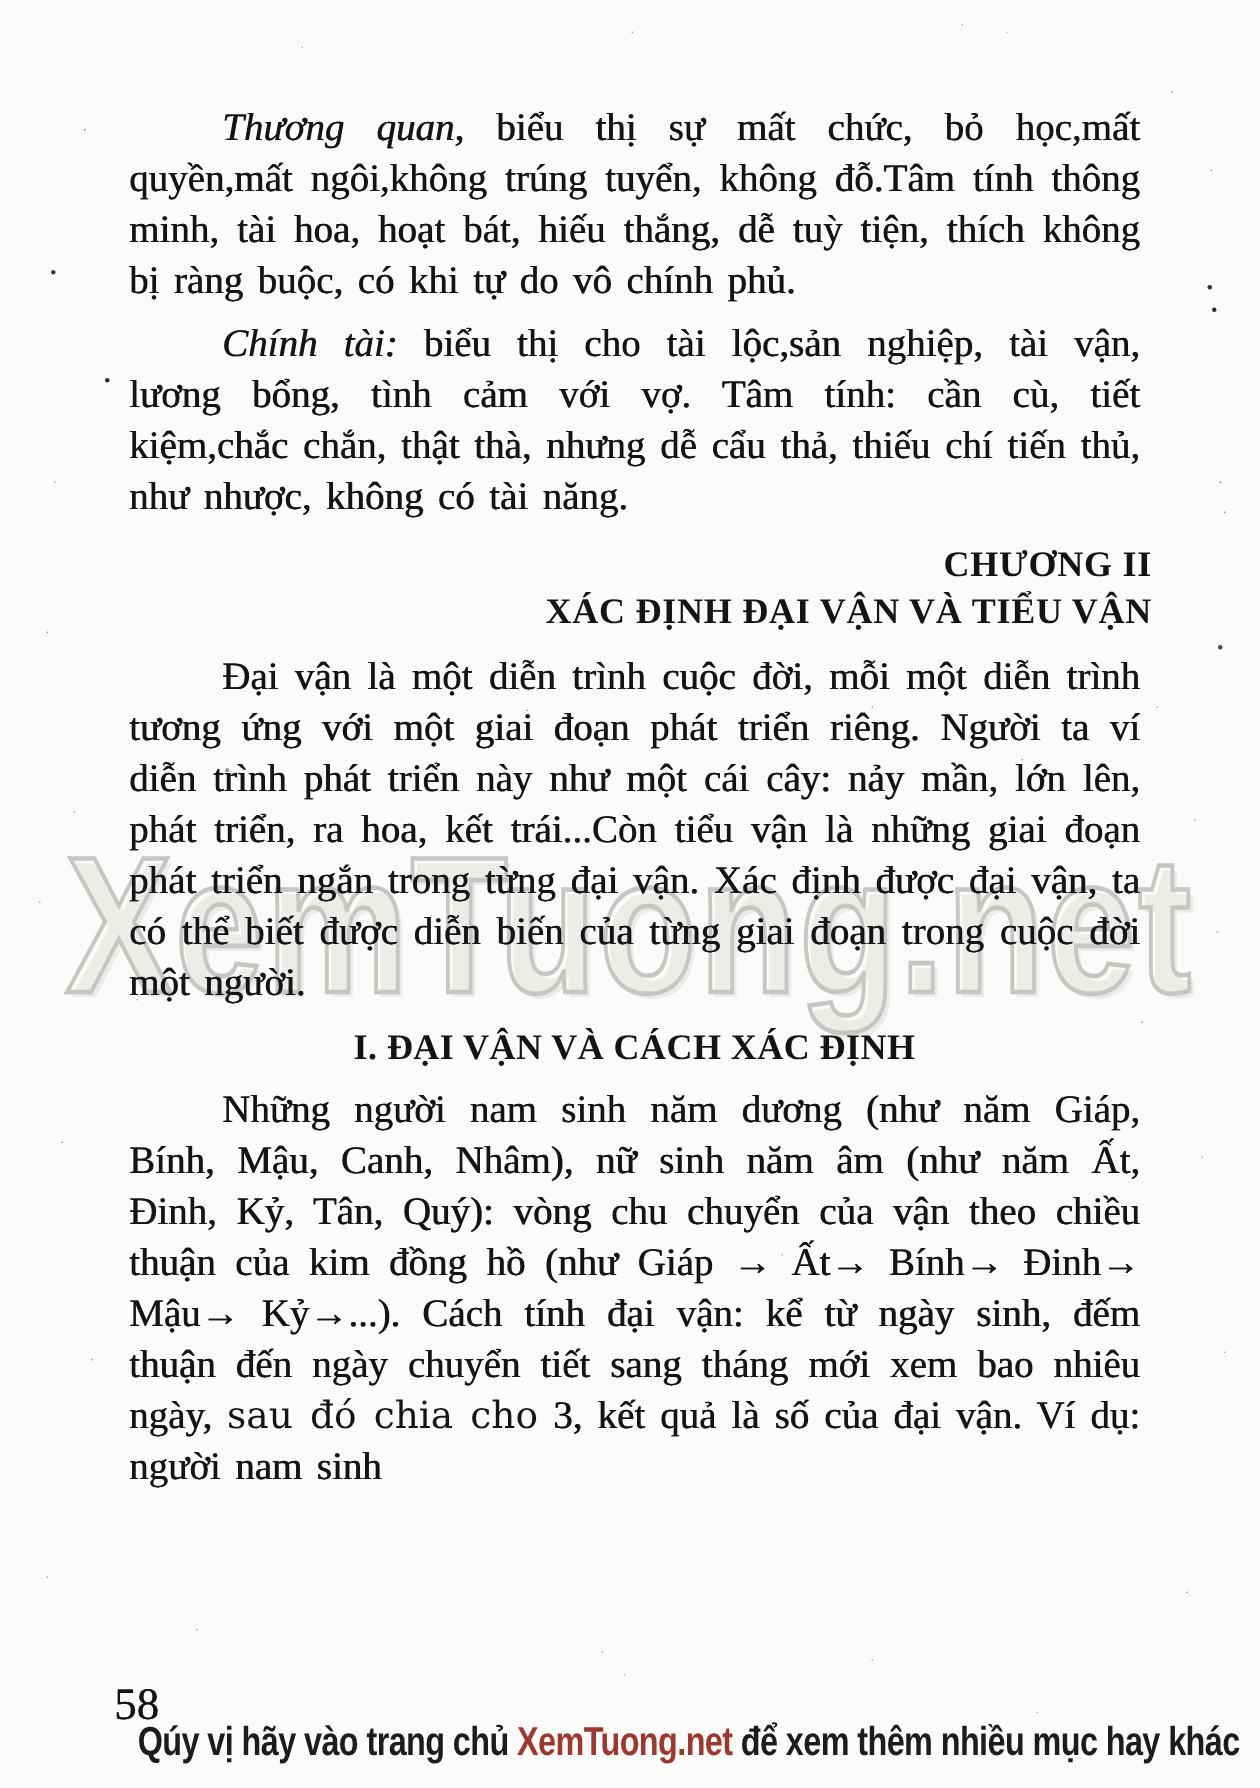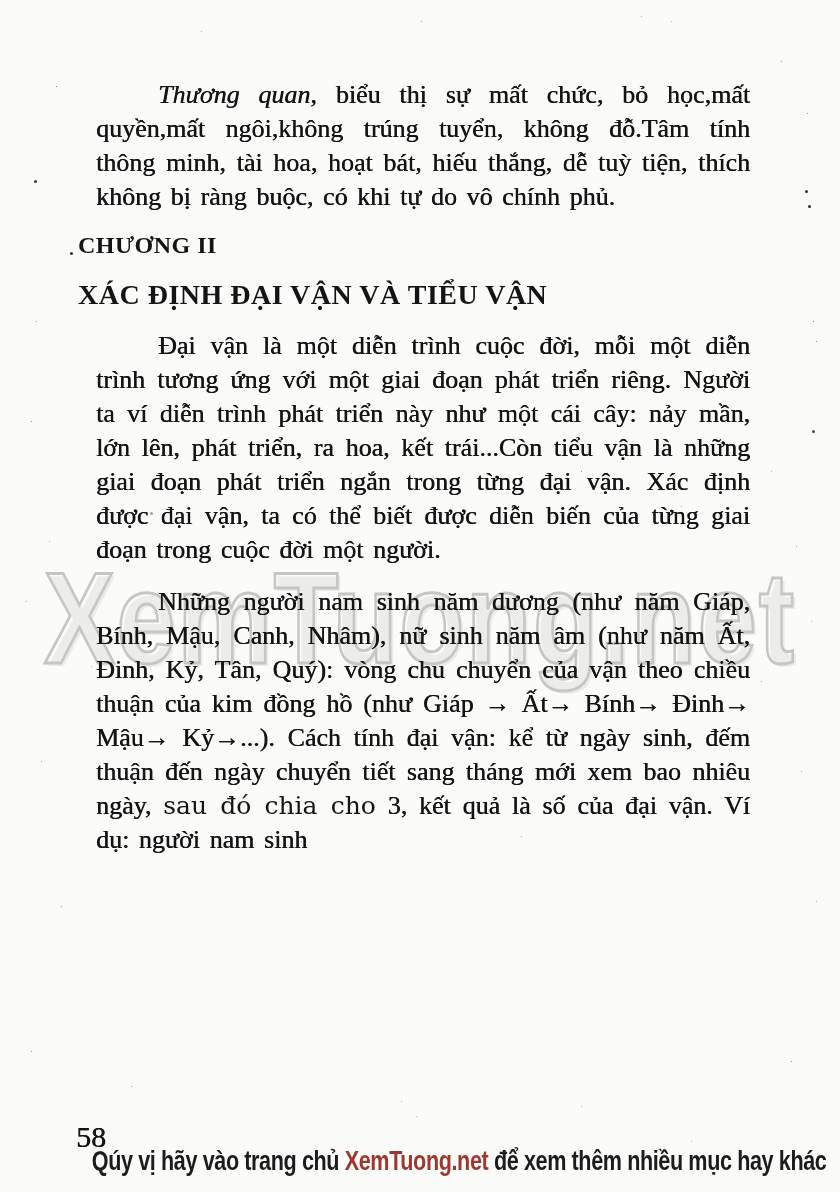--- a/index.html
+++ b/index.html
@@ -43,35 +43,35 @@
     color:rgba(255,255,255,0.08);
     -webkit-text-stroke:2.5px #c6c6c2;
     text-shadow:3px 3px 0 rgba(205,205,200,0.35);
   }
   
   .content{
     position:absolute;z-index:2;
     left:78px;top:60px;width:690px;
   }
   .para{
-    margin:18px;
+    margin:8px;
     font-size:26px;line-height:34px;
     text-align:justify;text-indent:62px;
     word-spacing:0.12em;
     text-shadow:0.4px 0 0 currentColor;
   }
   .lead{font-style:italic;}
   .alt-type{font-family:"DejaVu Serif", serif;text-shadow:none;font-size:25px;}
   .chapter-kicker{
-    margin:16px 0 20px;text-align:left;
+    margin:16px 0 4px;text-align:right;
     font-size:24px;font-weight:bold;letter-spacing:0.5px;
   }
   .chapter-title{
-    margin:2px 0 12px;text-align:left;
-    font-size:28px;font-weight:bold;letter-spacing:0.5px;
+    margin:2px 0 12px;text-align:right;
+    font-size:24px;font-weight:bold;letter-spacing:0.5px;
   }
   .section-heading{
     margin:14px 0 10px;text-align:center;
     font-size:24px;font-weight:bold;letter-spacing:0.3px;
   }
   
   .page-number{
     position:absolute;z-index:2;
     left:76px;top:1120px;
     font-size:30px;text-shadow:0.4px 0 0 currentColor;
@@ -94,28 +94,30 @@
 <body>
 
 <div class="page">
 
   <div class="watermark">XemTuong.net</div>
 
   <div class="content">
 
     <p class="para"><span class="lead">Thương quan,</span><span> biểu thị sự mất chức, bỏ học,mất quyền,mất ngôi,không trúng tuyển, không đỗ.Tâm tính thông minh, tài hoa, hoạt bát, hiếu thắng, dễ tuỳ tiện, thích không bị ràng buộc, có khi tự do vô chính phủ.</span></p>
 
+    <p class="para"><span class="lead">Chính tài:</span><span> biểu thị cho tài lộc,sản nghiệp, tài vận, lương bổng, tình cảm với vợ. Tâm tính: cần cù, tiết kiệm,chắc chắn, thật thà, nhưng dễ cẩu thả, thiếu chí tiến thủ, như nhược, không có tài năng.</span></p>
 
 
     <div class="chapter-kicker">CHƯƠNG II</div>
 
     <div class="chapter-title">XÁC ĐỊNH ĐẠI VẬN VÀ TIỂU VẬN</div>
 
     <p class="para"><span>Đại vận là một diễn trình cuộc đời, mỗi một diễn trình tương ứng với một giai đoạn phát triển riêng. Người ta ví diễn trình phát triển này như một cái cây: nảy mần, lớn lên, phát triển, ra hoa, kết trái...Còn tiểu vận là những giai đoạn phát triển ngắn trong từng đại vận. Xác định được đại vận, ta có thể biết được diễn biến của từng giai đoạn trong cuộc đời một người.</span></p>
 
+    <div class="section-heading">I. ĐẠI VẬN VÀ CÁCH XÁC ĐỊNH</div>
 
     <p class="para"><span>Những người nam sinh năm dương (như năm Giáp, Bính, Mậu, Canh, Nhâm), nữ sinh năm âm (như năm Ất, Đinh, Kỷ, Tân, Quý): vòng chu chuyển của vận theo chiều thuận của kim đồng hồ (như Giáp → Ất→ Bính→ Đinh→ Mậu→ Kỷ→...). Cách tính đại vận: kể từ ngày sinh, đếm thuận đến ngày chuyển tiết sang tháng mới xem bao nhiêu ngày, </span><span class="alt-type">sau đó chia cho</span><span> 3, kết quả là số của đại vận. Ví dụ: người nam sinh</span></p>
 
   </div>
 
   <div class="page-number">58</div>
 
   <div class="footer">
     <span class="footer-inner"><span>Qúy vị hãy vào trang chủ </span><span class="footer-brand">XemTuong.net</span><span> để xem thêm nhiều mục hay khác</span></span>
   </div>

